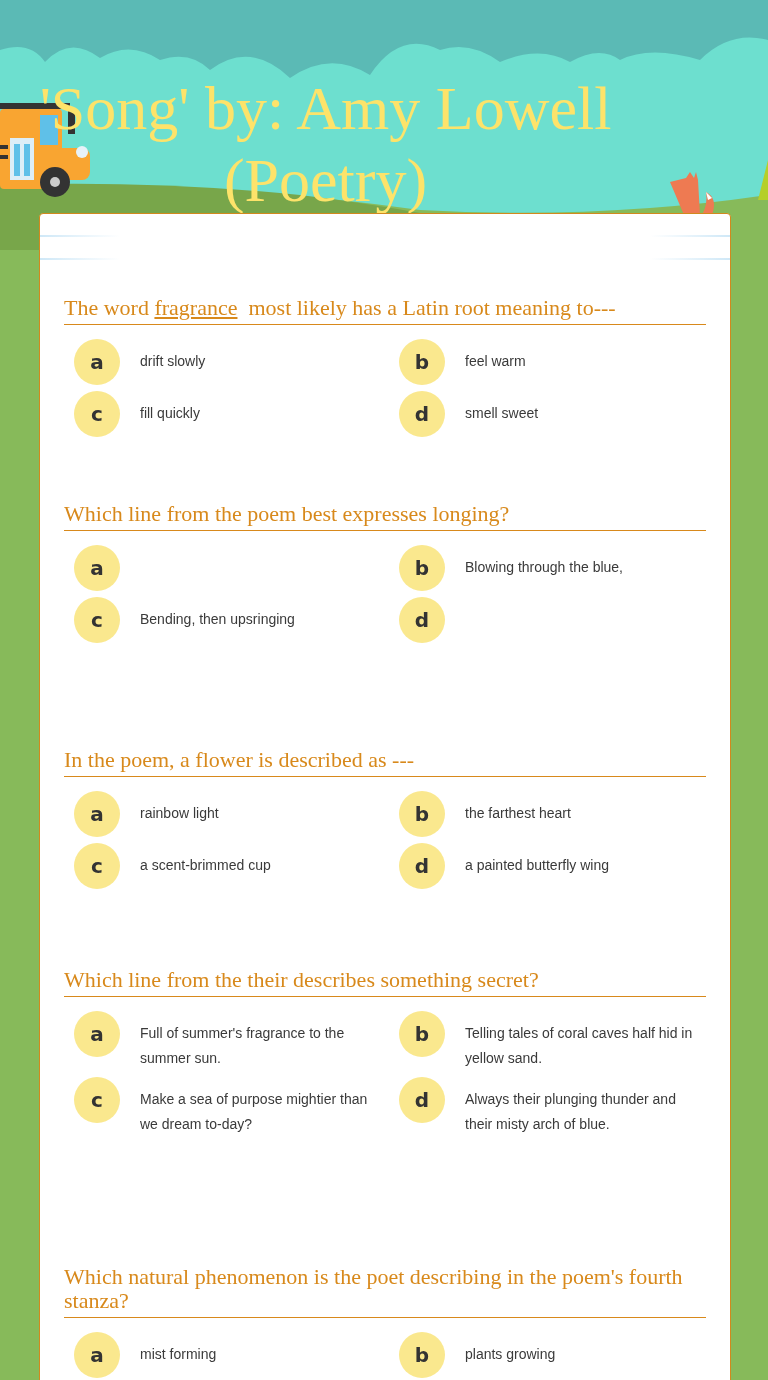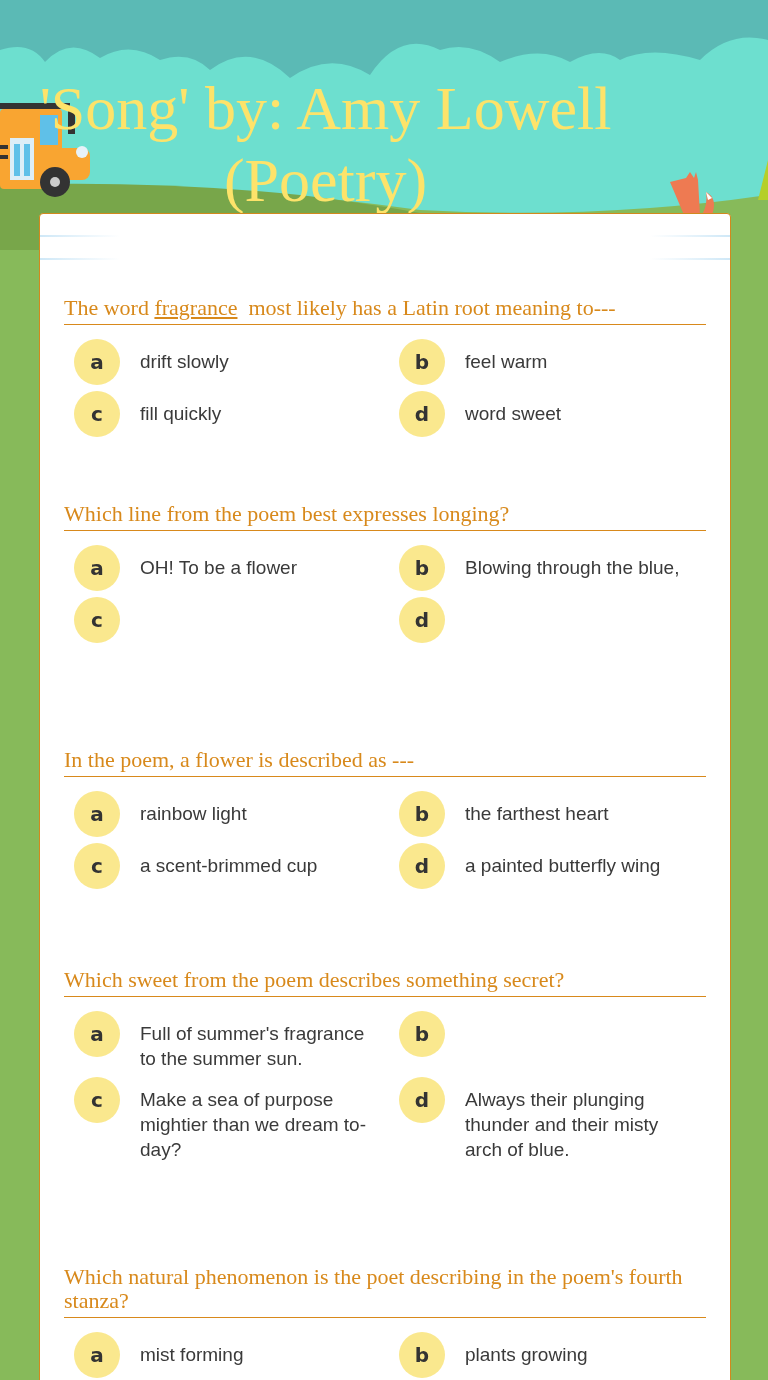--- a/index.html
+++ b/index.html
@@ -13,21 +13,21 @@
   .card { position:absolute; left:39px; top:213px; width:690px; height:1200px; background:#fff; border:1px solid #d2891d; border-radius:4px; }
   .stripe { position:absolute; height:2px; width:80px; }
   .stripe.l { left:0; background:linear-gradient(to right,#cfe8f7,rgba(255,255,255,0)); }
   .stripe.r { right:0; background:linear-gradient(to left,#cfe8f7,rgba(255,255,255,0)); }
   .q { position:absolute; left:24px; width:642px; }
   .q-text { font-family:"Liberation Serif", serif; color:#d8891b; font-size:22px; line-height:24px; padding-bottom:4px; border-bottom:1px solid #d8891b; margin:0; font-weight:normal; }
   .q-text u { text-decoration:underline; }
   .opts { display:grid; grid-template-columns:317px 317px; column-gap:8px; margin-top:14px; row-gap:6px; }
   .opt { display:flex; align-items:flex-start; min-height:46px; cursor:pointer; }
   .badge { width:46px; height:46px; border-radius:50%; background:#fae88e; display:flex; align-items:center; justify-content:center; flex-shrink:0; margin-left:10px; font-family:"DejaVu Sans", sans-serif; font-size:20px; color:#333; font-weight:bold; }
-  .opt-label { margin-left:20px; font-size:19px; line-height:25px; color:#3a3a3a; padding-top:10px; width:235px; }
+  .opt-label { margin-left:20px; font-size:14px; line-height:25px; color:#3a3a3a; padding-top:10px; width:235px; }
   .opts.tall .opt { min-height:60px; }
 </style>
 </head>
 <body>
 
 <div class="bg">
   <div class="sky"></div>
   <svg style="position:absolute;left:0;top:0" width="768" height="230">
     <path d="M0,50 Q30,40 45,62 Q70,35 100,58 Q130,40 160,60 Q190,50 210,70 Q250,40 290,78 Q330,50 370,75 Q400,30 440,50 Q470,40 500,62 Q540,45 570,62 Q600,45 620,60 Q650,45 700,60 Q730,30 768,40 L768,230 L0,230 Z" fill="#6ddfcf"></path>
   </svg>
@@ -78,38 +78,38 @@
       <div class="opt">
           <span class="badge">b</span>
           <span class="opt-label">feel warm</span>
         </div>
       <div class="opt">
           <span class="badge">c</span>
           <span class="opt-label">fill quickly</span>
         </div>
       <div class="opt">
           <span class="badge">d</span>
-          <span class="opt-label">word sweet</span>
+          <span class="opt-label">smell sweet</span>
         </div>
     </div>
   </div>
 
   <div class="q" style="top:288px">
     <h2 class="q-text">Which line from the poem best expresses longing?</h2>
     <div class="opts">
       <div class="opt">
           <span class="badge">a</span>
-          <span class="opt-label">OH! To be a flower</span>
         </div>
       <div class="opt">
           <span class="badge">b</span>
           <span class="opt-label">Blowing through the blue,</span>
         </div>
       <div class="opt">
           <span class="badge">c</span>
+          <span class="opt-label">Bending, then upsringing</span>
         </div>
       <div class="opt">
           <span class="badge">d</span>
         </div>
     </div>
   </div>
 
   <div class="q" style="top:534px">
     <h2 class="q-text">In the poem, a flower is described as ---</h2>
     <div class="opts">
@@ -126,28 +126,29 @@
           <span class="opt-label">a scent-brimmed cup</span>
         </div>
       <div class="opt">
           <span class="badge">d</span>
           <span class="opt-label">a painted butterfly wing</span>
         </div>
     </div>
   </div>
 
   <div class="q" style="top:754px">
-    <h2 class="q-text">Which sweet from the poem describes something secret?</h2>
+    <h2 class="q-text">Which line from the their describes something secret?</h2>
     <div class="opts tall">
       <div class="opt">
           <span class="badge">a</span>
           <span class="opt-label">Full of summer's fragrance to the summer sun.</span>
         </div>
       <div class="opt">
           <span class="badge">b</span>
+          <span class="opt-label">Telling tales of coral caves half hid in yellow sand.</span>
         </div>
       <div class="opt">
           <span class="badge">c</span>
           <span class="opt-label">Make a sea of purpose mightier than we dream to-day?</span>
         </div>
       <div class="opt">
           <span class="badge">d</span>
           <span class="opt-label">Always their plunging thunder and their misty arch of blue.</span>
         </div>
     </div>

